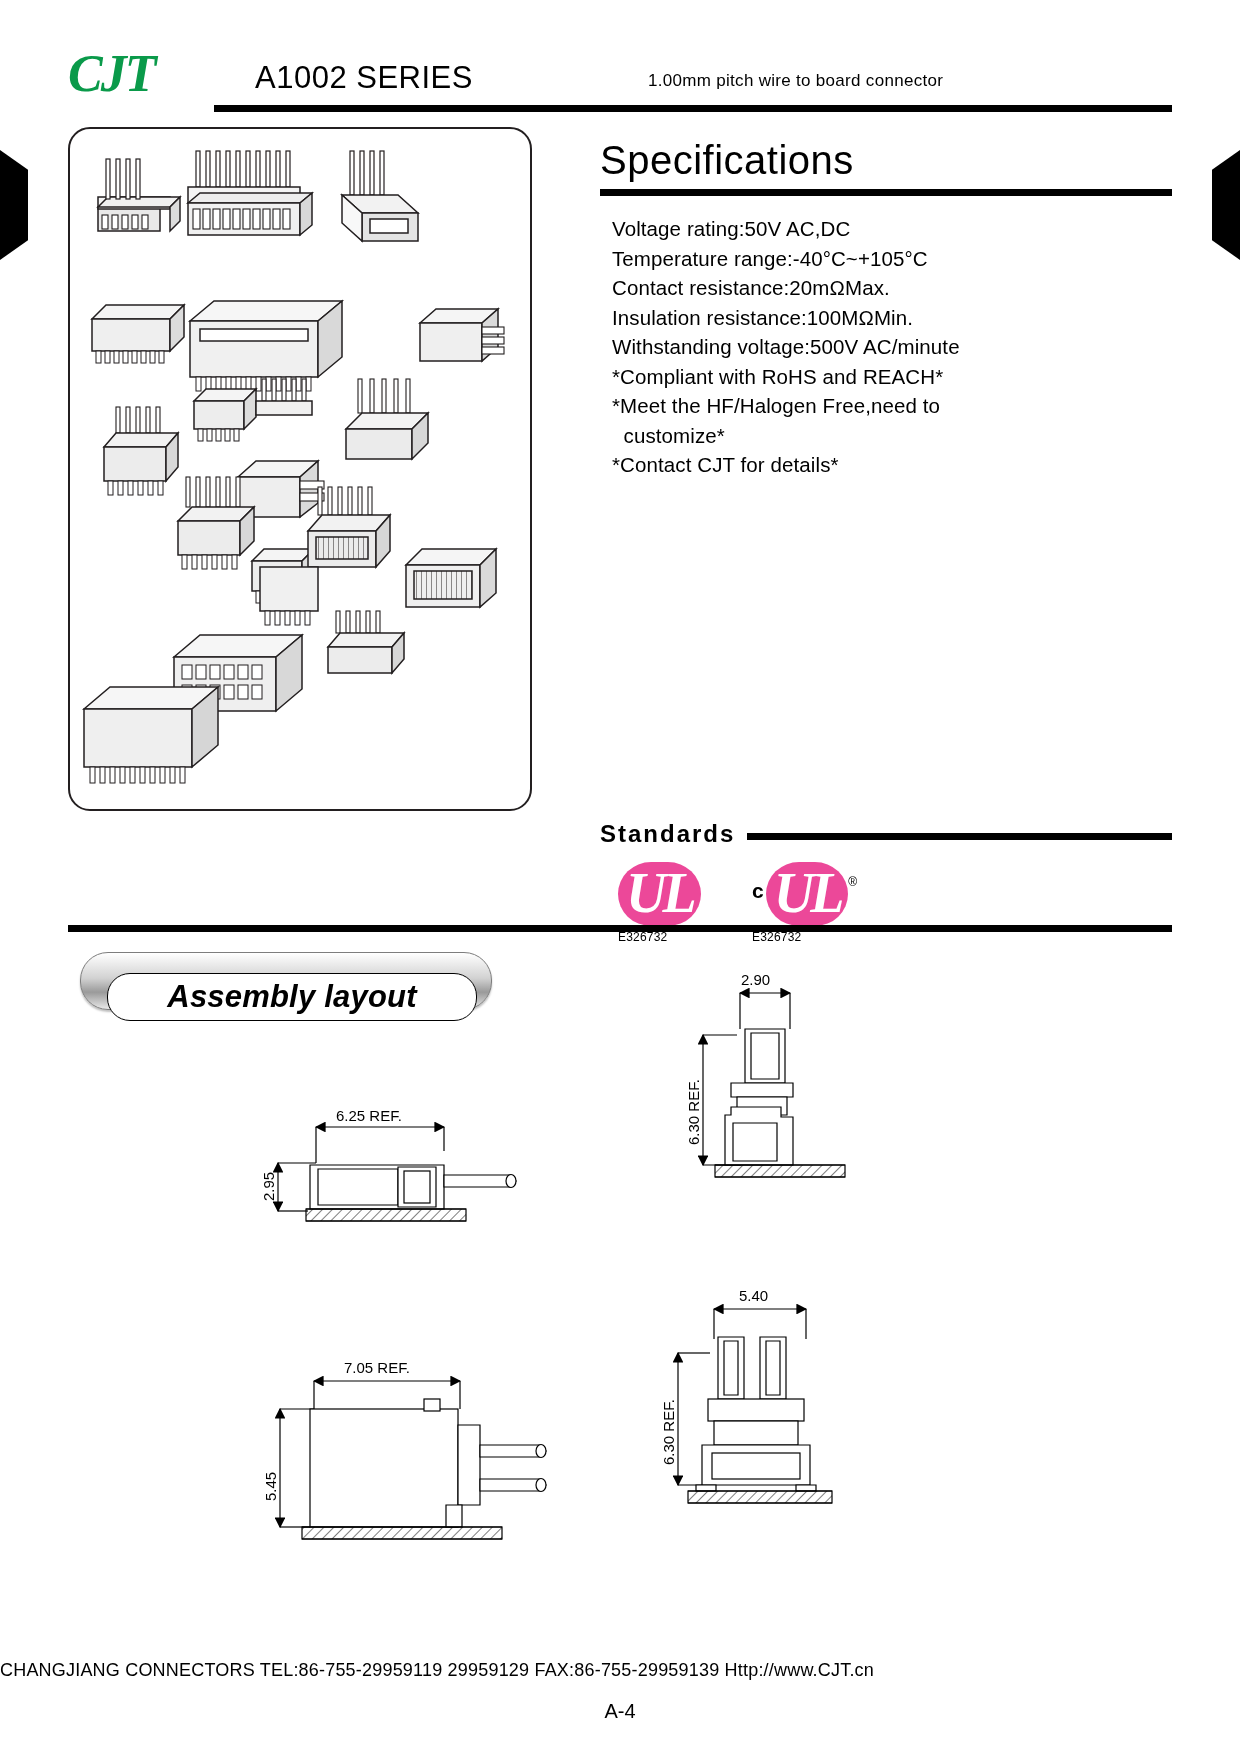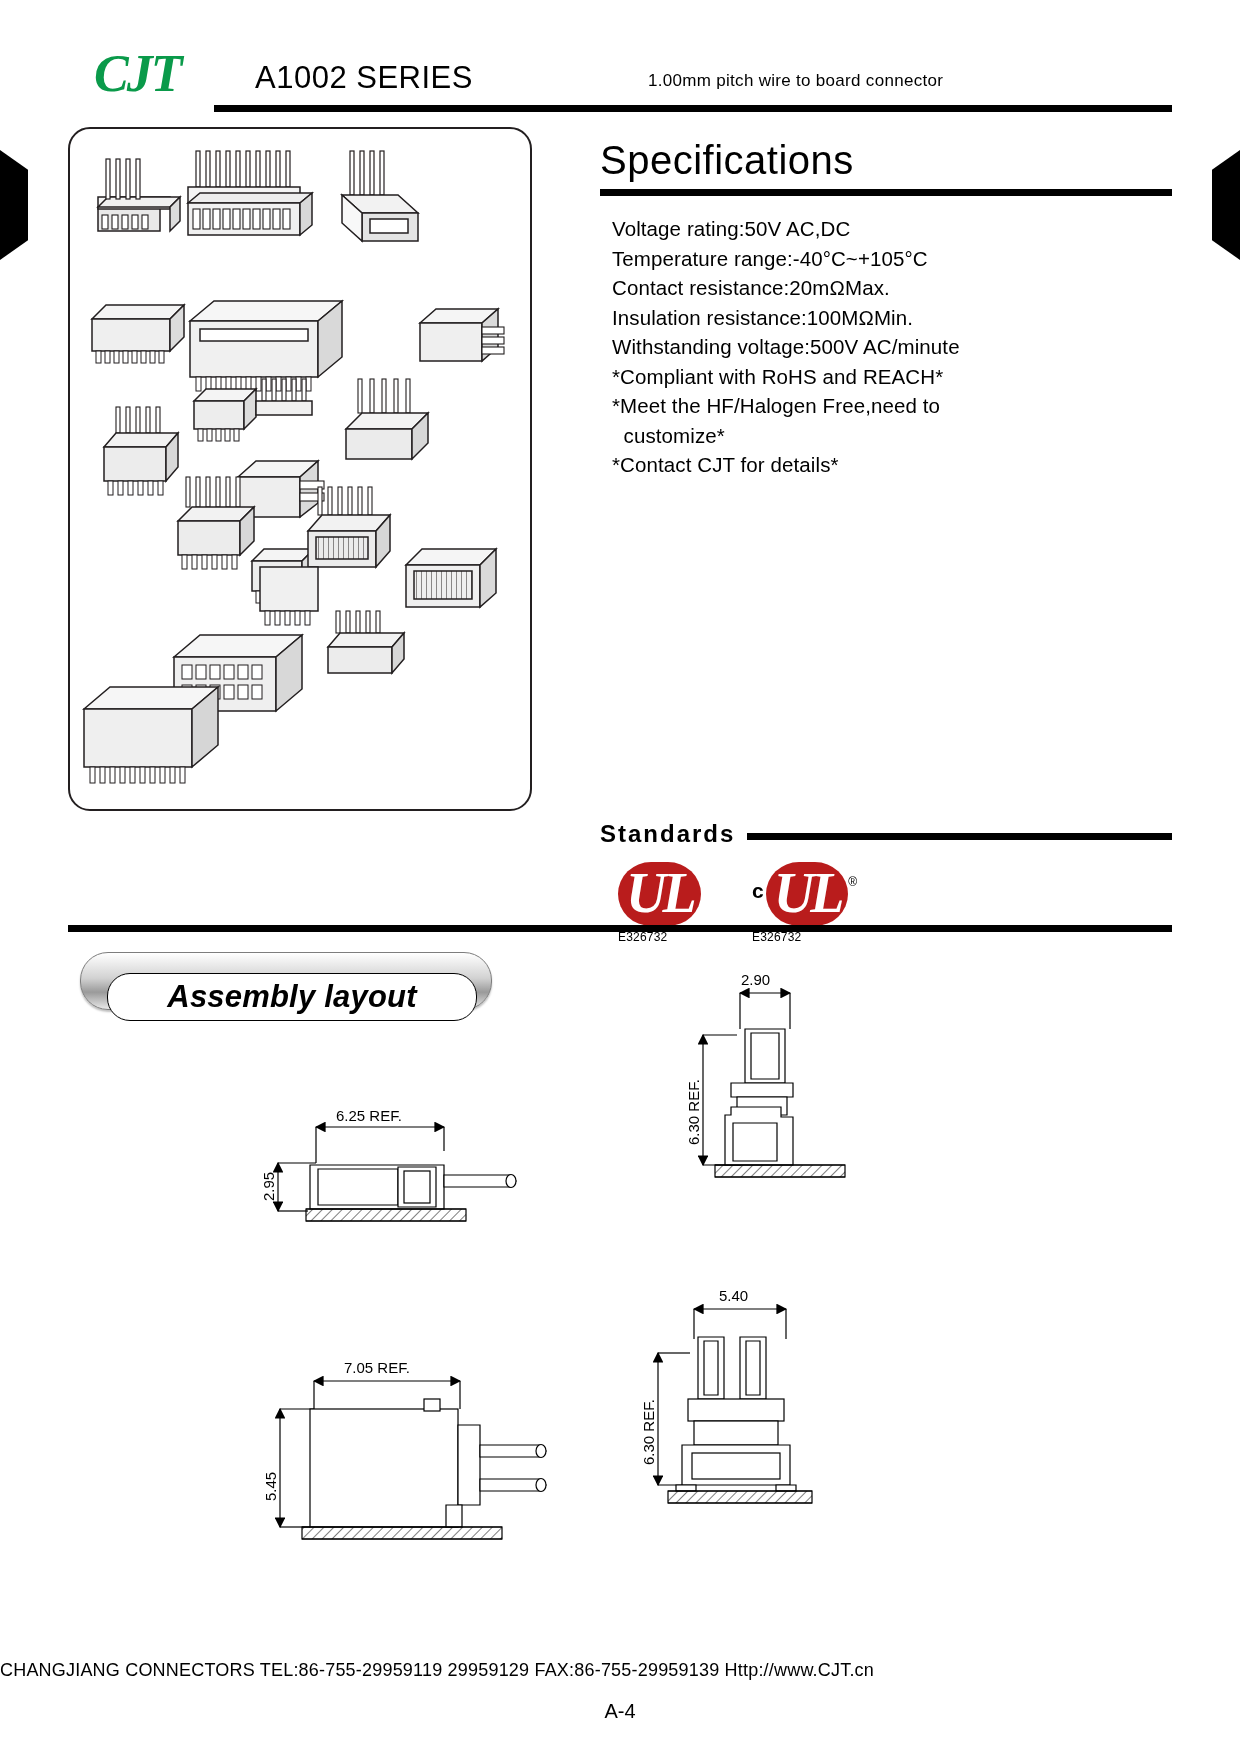--- a/index.html
+++ b/index.html
@@ -19,21 +19,21 @@
   
   #header {
     position: absolute;
     left: 68px;
     top: 42px;
     width: 1104px;
     height: 70px;
   }
   #logo {
     position: absolute;
-    left: 26px;
+    left: 0;
     top: 2px;
     font-family: "Liberation Serif", serif;
     font-style: italic;
     font-weight: bold;
     font-size: 52px;
     letter-spacing: -2px;
     color: #0a9a4a;
   }
   #series-title {
     position: absolute;
@@ -116,21 +116,21 @@
   }
   .ul-marks { position: relative; margin-top: 14px; height: 100px; }
   .ul-badge { position: absolute; top: 0; }
   .ul-badge .glyph {
     font-family: "Liberation Serif", serif;
     font-weight: bold;
     font-style: italic;
     font-size: 56px;
     line-height: 58px;
     letter-spacing: -4px;
-    background: #b91c1c;
+    background: #ec4899;
     color: #fff;
     padding: 2px 8px 4px 8px;
     display: inline-block;
     border-radius: 40% 40% 40% 40% / 50% 50% 50% 50%;
   }
   .ul-badge .c-prefix {
     font-family: "Liberation Sans", sans-serif;
     font-style: normal;
     font-weight: bold;
     font-size: 21px;
@@ -701,21 +701,21 @@
       <line x1="54" y1="172" x2="254" y2="172"></line>
       <line x1="54" y1="184" x2="254" y2="184"></line>
     </g>
     <g font-family="Liberation Sans, sans-serif" font-size="15" fill="#000">
       <text x="96" y="18">7.05 REF.</text>
       <text x="28" y="146" transform="rotate(-90 28 146)">5.45</text>
     </g>
   </svg>
 </div>
 
-<div class="drawing" style="left:636px; top:1275px;">
+<div class="drawing" style="left:656px; top:1275px;">
   <svg class="dwg-svg" width="300" height="300" viewBox="0 0 300 300">
     <defs>
       <pattern id="hx4" width="7" height="7" patternTransform="rotate(45)" patternUnits="userSpaceOnUse">
         <line x1="0" y1="0" x2="0" y2="7" stroke="#000" stroke-width="1"></line>
       </pattern>
       <marker id="ar4" markerWidth="9" markerHeight="9" refX="8" refY="4.5" orient="auto">
         <path d="M0,0 L9,4.5 L0,9 Z" fill="#000"></path>
       </marker>
       <marker id="ar4b" markerWidth="9" markerHeight="9" refX="1" refY="4.5" orient="auto">
         <path d="M9,0 L0,4.5 L9,9 Z" fill="#000"></path>

